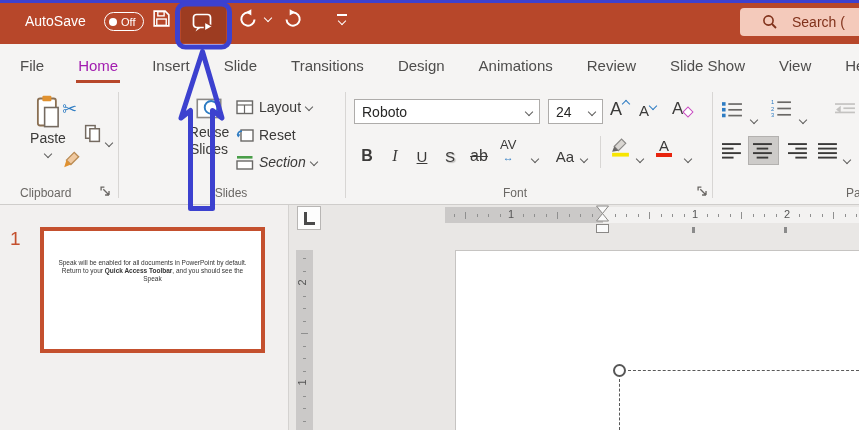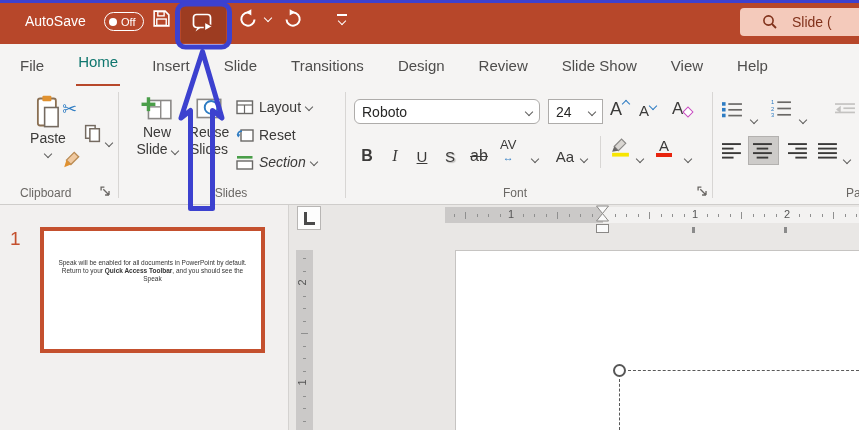--- a/index.html
+++ b/index.html
@@ -19,21 +19,21 @@
   .search-pill{position:absolute;left:740px;top:8px;width:130px;height:28px;background:#f4cabb;border-radius:4px;display:flex;align-items:center;gap:14px;padding-left:22px;box-sizing:border-box;}
   .search-txt{font-size:14px;color:#80311a;white-space:nowrap;}
   
   .chev{display:inline-block;width:5px;height:5px;border-right:1.4px solid #5f5e5d;border-bottom:1.4px solid #5f5e5d;transform:rotate(45deg);}
   .chev.w{border-color:#fff;}
   .chev.b{border-color:#2e7cc3;}
   .chev.up{transform:rotate(225deg);}
   
   .tabsrow{position:absolute;left:0;top:44px;width:900px;height:42px;display:flex;gap:30px;padding-left:18px;align-items:center;box-sizing:border-box;}
   .tab{font-size:15px;color:#4e4d4c;white-space:nowrap;padding:9px 2px;cursor:default;}
-  .tab.active{color:#0f766e;border-bottom:3px solid #b7472a;padding-bottom:14px;text-align:center;}
+  .tab.active{color:#a21caf;border-bottom:3px solid #b7472a;padding-bottom:6px;text-align:center;}
   
   .ribbon{position:absolute;left:0;top:86px;width:859px;height:119px;background:#f5f4f3;border-bottom:1px solid #cfcdcb;box-sizing:border-box;}
   .rdiv{position:absolute;top:6px;width:1px;height:106px;background:#d8d6d4;}
   .glabel{position:absolute;top:100px;font-size:12px;color:#6a6764;white-space:nowrap;}
   .btn2{position:absolute;display:flex;flex-direction:column;align-items:center;font-size:14px;color:#3b3a39;line-height:17px;text-align:right;}
   .sbtn{position:absolute;display:flex;align-items:center;gap:5px;font-size:14px;color:#3b3a39;white-space:nowrap;}
   .combo{position:absolute;height:25px;background:#fff;border:1px solid #aeacaa;box-sizing:border-box;display:flex;align-items:center;justify-content:space-between;padding:0 7px;font-size:14px;color:#262625;}
   .fbtn{position:absolute;height:26px;display:flex;align-items:flex-end;justify-content:center;color:#3b3a39;}
   .alignsel{position:absolute;background:#cdcbc9;border:1px solid #b3b1af;box-sizing:border-box;}
   .colorbar{width:16px;height:4px;margin-top:-2px;}
@@ -122,32 +122,33 @@
     </div>
 
 
     <div class="search-pill">
       <span>
         <svg width="16" height="16" viewBox="0 0 16 16">
           <circle cx="6.5" cy="6.5" r="4.6" fill="none" stroke="#80311a" stroke-width="1.6"></circle>
           <line x1="10" y1="10" x2="14" y2="14" stroke="#80311a" stroke-width="1.8"></line>
         </svg>
       </span>
-      <span class="search-txt">Slide (</span>
+      <span class="search-txt">Search (</span>
     </div>
   </div>
   <div class="top-accent" style="background: rgb(60, 65, 207);"></div>
 
   <div class="tabsrow">
       <span class="tab">File</span>
       <span class="tab active">Home</span>
       <span class="tab">Insert</span>
       <span class="tab">Slide</span>
       <span class="tab">Transitions</span>
       <span class="tab">Design</span>
+      <span class="tab">Animations</span>
       <span class="tab">Review</span>
       <span class="tab">Slide Show</span>
       <span class="tab">View</span>
       <span class="tab">Help</span>
     </div>
 
   <div class="ribbon">
     <div class="rdiv" style="left:118px;"></div>
     <div class="rdiv" style="left:345px;"></div>
     <div class="rdiv" style="left:712px;"></div>
@@ -181,33 +182,20 @@
         </svg>
       </span>
     </div>
     <span class="glabel" style="left:20px;">Clipboard</span>
     <div class="abs" style="left:100px;top:100px;">
       <svg width="11" height="11" viewBox="0 0 10 10">
         <path d="M1 4 V1 H4 M3 3 L8.2 8.2 M8.2 8.2 V4.6 M8.2 8.2 H4.6" fill="none" stroke="#6a6764" stroke-width="1.2"></path>
       </svg>
     </div>
 
-    <div class="btn2" style="left:131px;top:8px;width:52px;">
-      <span>
-        <svg width="32" height="30" viewBox="0 0 30 26">
-          <rect x="7" y="5" width="21" height="17" fill="#fff" stroke="#8a8886" stroke-width="1.5"></rect>
-          <line x1="18.5" y1="5" x2="18.5" y2="22" stroke="#8a8886" stroke-width="1.3"></line>
-          <line x1="7" y1="11" x2="18.5" y2="11" stroke="#8a8886" stroke-width="1.3"></line>
-          <rect x="0.5" y="7" width="13" height="3.2" fill="#4a9e49"></rect>
-          <rect x="5.4" y="2" width="3.2" height="13" fill="#4a9e49"></rect>
-        </svg>
-      </span>
-      <span>New</span>
-      <span><span>Slide</span> <span class="chev"></span></span>
-    </div>
     <div class="btn2" style="left:183px;top:8px;width:52px;">
       <span>
         <svg width="32" height="30" viewBox="0 0 30 26">
           <rect x="4" y="4" width="22" height="17" fill="#fff" stroke="#8a8886" stroke-width="1.5"></rect>
           <circle cx="17" cy="11.5" r="6" fill="none" stroke="#2e7cc3" stroke-width="1.8"></circle>
           <line x1="21.5" y1="16" x2="26" y2="20.5" stroke="#2e7cc3" stroke-width="2.2"></line>
         </svg>
       </span>
       <span>Reuse</span>
       <span>Slides</span>
@@ -238,21 +226,21 @@
         <svg width="18" height="15" viewBox="0 0 18 15">
           <rect x="1" y="1" width="15.5" height="2.6" fill="#4a9e49"></rect>
           <rect x="1" y="6" width="15.5" height="8" fill="#fff" stroke="#6a6866" stroke-width="1.4"></rect>
         </svg>
       </span>
       <span>Section</span>
       <span class="chev"></span>
     </div>
     <span class="glabel" style="left:231px;transform:translateX(-50%);">Slides</span>
 
-    <div class="combo" style="left:354px;top:13px;width:186px;border-radius:6px;">
+    <div class="combo" style="left:354px;top:13px;width:186px;">
       <span>Roboto</span>
       <span class="chev"></span>
     </div>
     <div class="combo" style="left:548px;top:13px;width:55px;">
       <span>24</span>
       <span class="chev"></span>
     </div>
     <div class="abs" style="left:610px;top:13px;font-size:18px;color:#3b3a39;"><span>A</span><span class="chev b up" style="margin-left:1px;vertical-align:8px;"></span></div>
     <div class="abs" style="left:639px;top:16px;font-size:15px;color:#3b3a39;"><span>A</span><span class="chev b" style="margin-left:1px;vertical-align:7px;"></span></div>
     <div class="abs" style="left:672px;top:13px;font-size:17px;color:#3b3a39;"><span>A</span><span style="display:inline-block;width:6px;height:6px;border:1.5px solid #c94fc1;background:#fff;transform:rotate(45deg);margin-left:1px;vertical-align:-2px;"></span></div>

